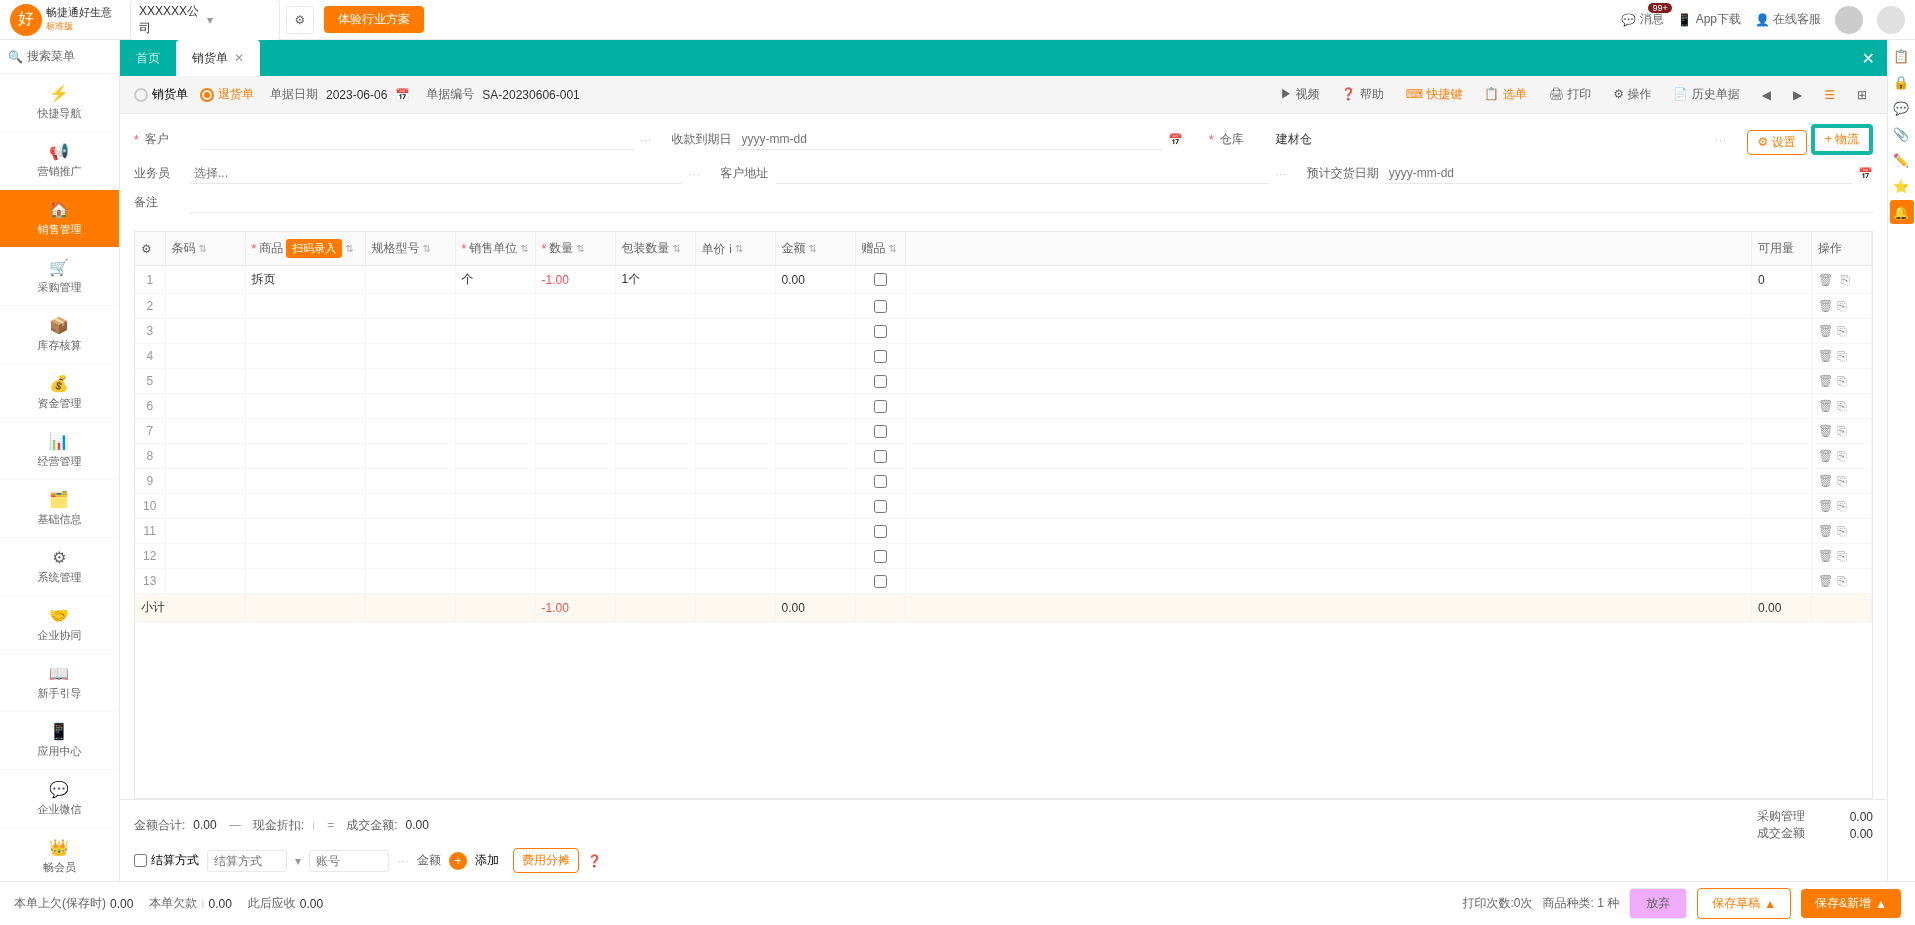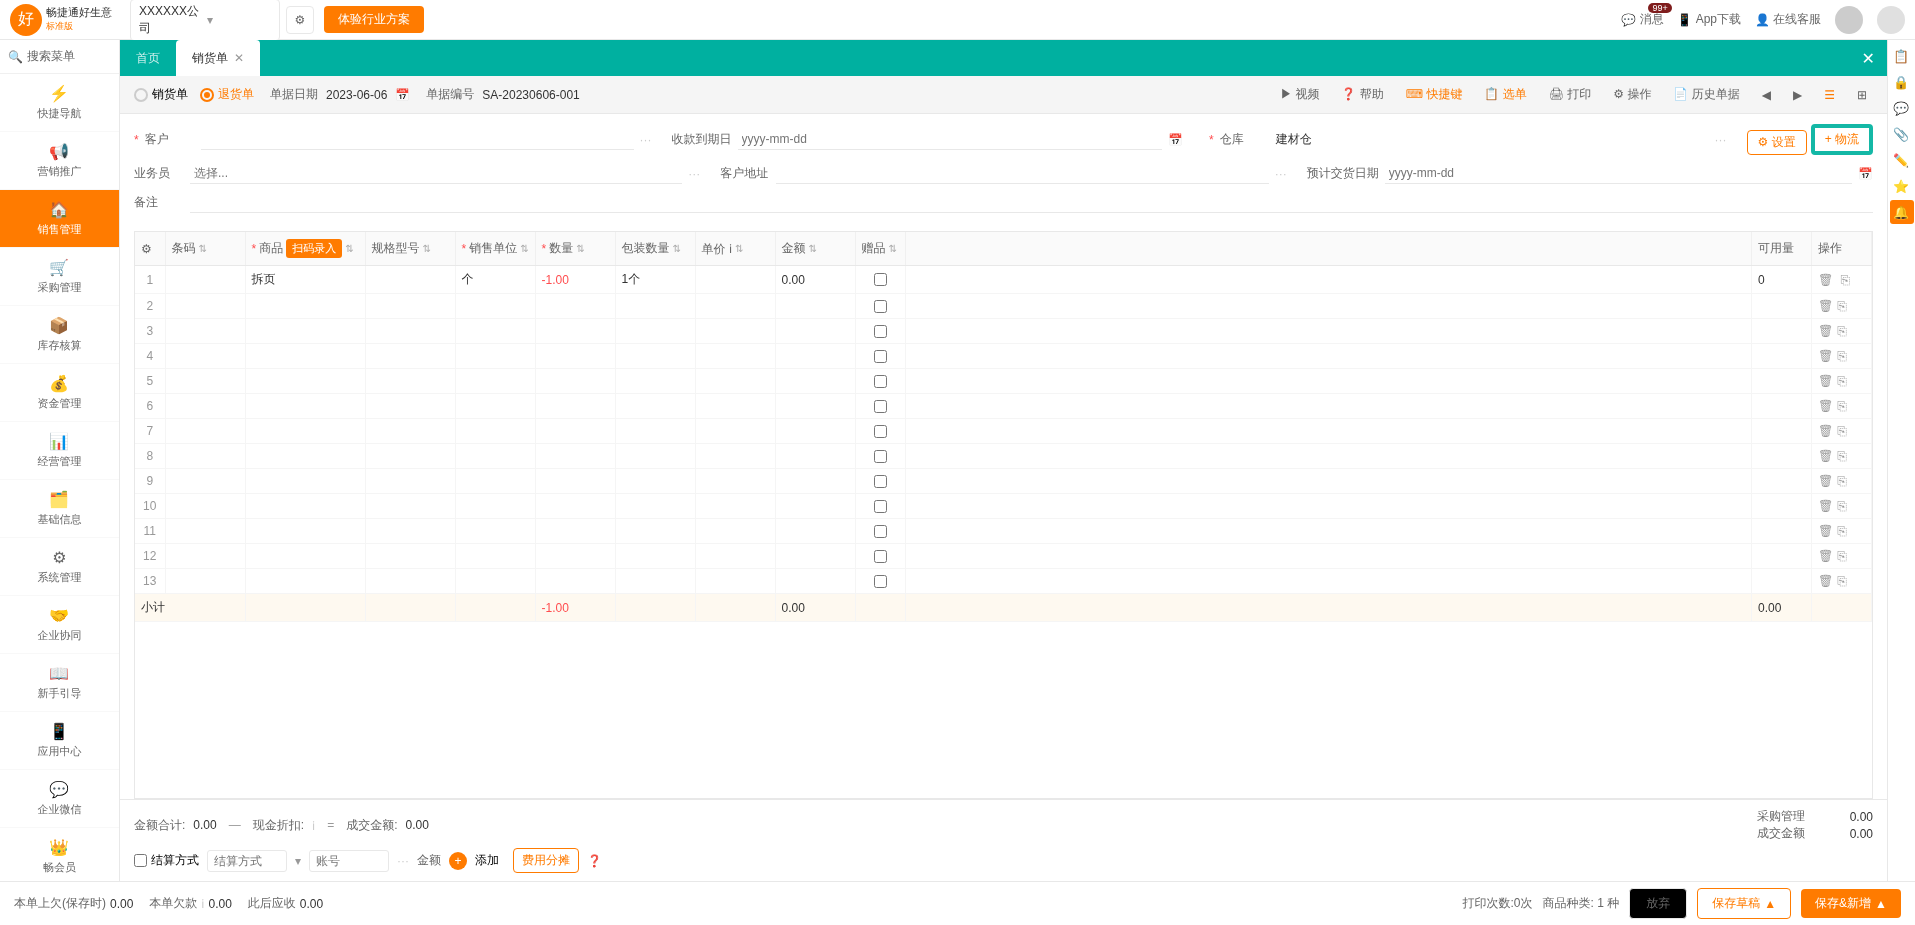--- a/index.html
+++ b/index.html
@@ -397,21 +397,21 @@
       align-items: center;
       flex-shrink: 0;
     }
     .bottom-stats { display: flex; align-items: center; gap: 16px; color: #666; }
     .stat-item { display: flex; align-items: center; gap: 4px; }
     .stat-val { color: #333; }
     .bottom-right { margin-left: auto; display: flex; align-items: center; gap: 10px; }
     .print-info { color: #666; }
     .abandon-btn {
       border: 1px solid #e8e8e8;
-      background: #000000;
+      background: #f0abfc;
       border-radius: 4px;
       padding: 6px 16px;
       cursor: pointer;
       color: #666;
     }
     .save-draft-btn {
       border: 1px solid #ff7b00;
       background: #fff;
       color: #ff7b00;
       border-radius: 4px;

